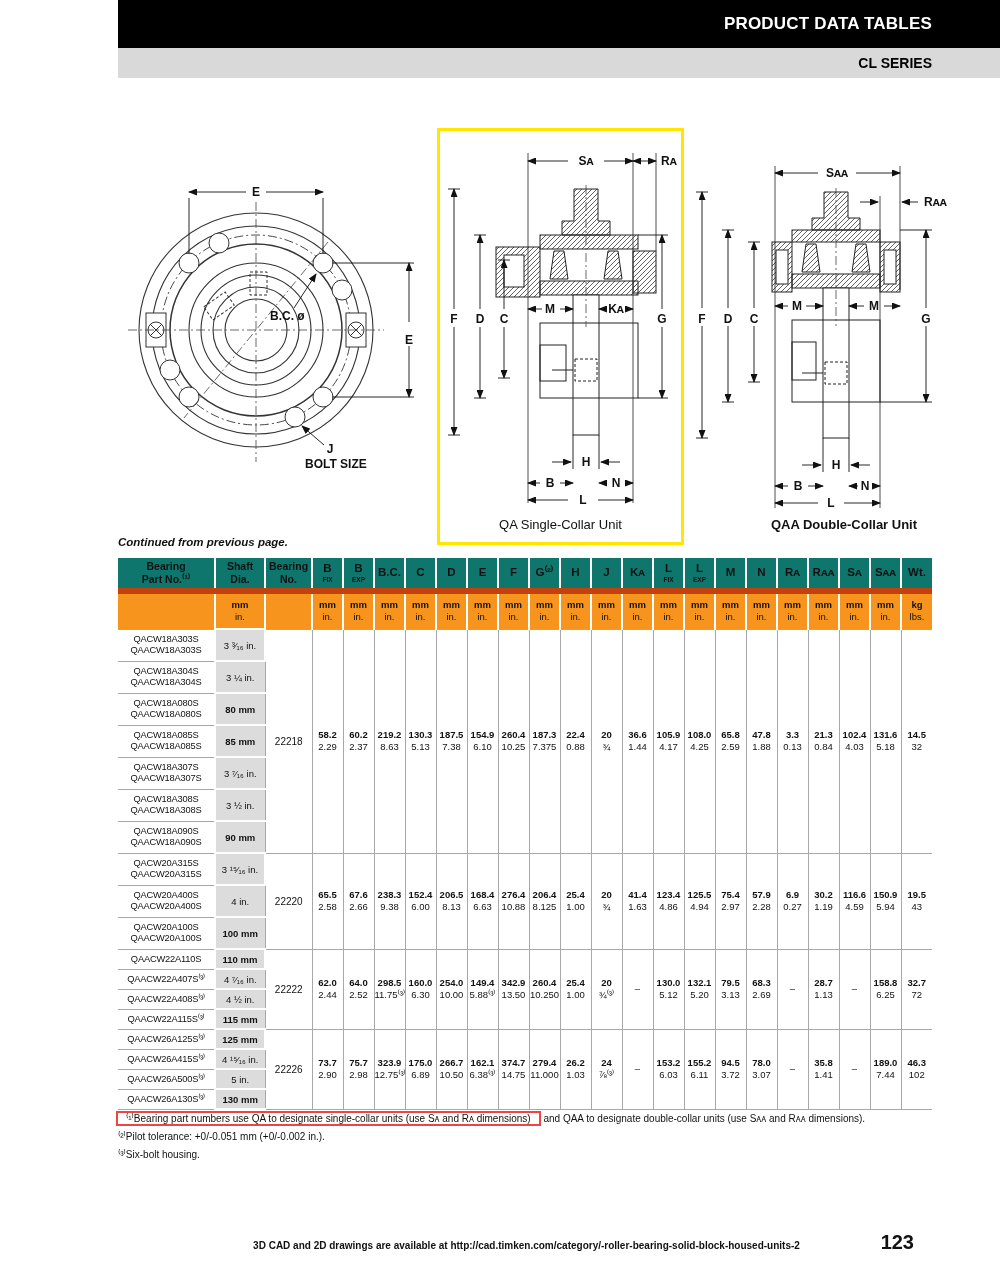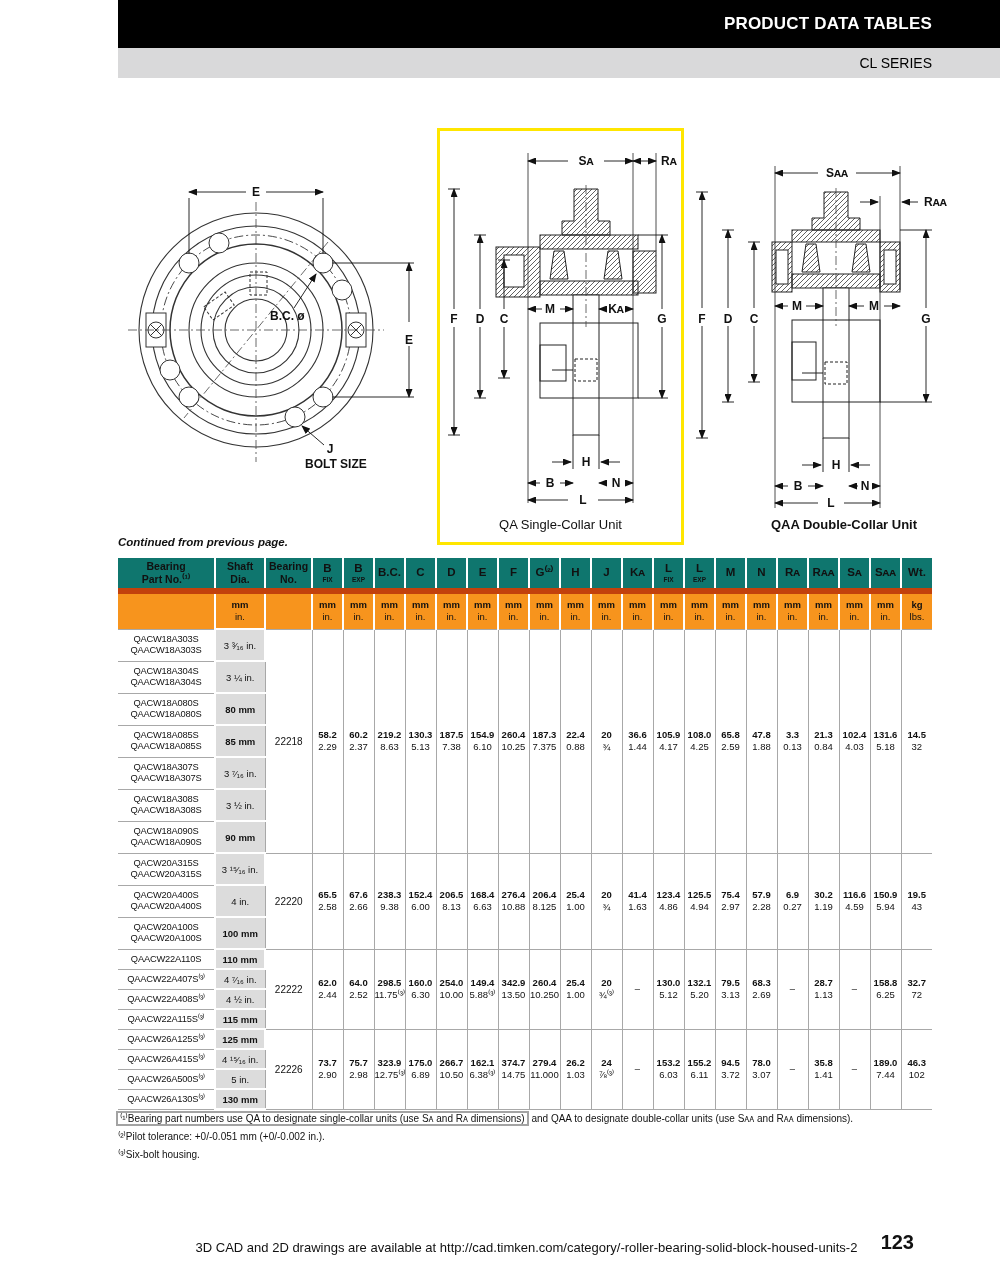--- a/index.html
+++ b/index.html
@@ -5,21 +5,21 @@
   html,body{margin:0;padding:0}
   body{width:1000px;height:1280px;position:relative;background:#fff;
        font-family:"Liberation Sans",sans-serif;color:#111;overflow:hidden}
   .topbar{position:absolute;left:118px;top:0;width:882px;height:48px;background:#000;
           display:flex;align-items:center;justify-content:flex-end;padding-right:68px;
           box-sizing:border-box}
   .topbar span{color:#fff;font-weight:bold;font-size:17px;letter-spacing:.2px}
   .seriesbar{position:absolute;left:118px;top:48px;width:882px;height:30px;background:#d9d9da;
           display:flex;align-items:center;justify-content:flex-end;padding-right:68px;
           box-sizing:border-box}
-  .seriesbar span{color:#000;font-weight:normal;font-size:14px}
+  .seriesbar span{color:#000;font-weight:bold;font-size:14px}
   .fvbox{position:absolute;left:118px;top:150px;width:310px;height:350px}
   .qabox{position:absolute;left:437px;top:128px;width:247px;height:417px;
          border:3px solid #FFE600;box-sizing:border-box}
   .qabox svg{position:absolute;left:0;top:0}
   .qacap{position:absolute;left:0;right:0;bottom:10px;text-align:center;
          font-weight:normal;font-size:13px}
   .qaabox{position:absolute;left:688px;top:140px;width:312px;height:400px}
   .qaacap{position:absolute;left:0;right:0;bottom:8px;text-align:center;
           font-weight:bold;font-size:13px}
   .continued{position:absolute;left:118px;top:536px;font-style:italic;font-weight:bold;
@@ -45,23 +45,23 @@
   #ptable td.shaft.b{font-weight:bold}
   #ptable td.bno{font-size:10px}
   #ptable td.dim .mm{font-weight:bold;line-height:1.3}
   #ptable td.dim .in{line-height:1.3}
   #ptable td.dim .dash{line-height:1}
   #ptable tr.rd{height:32px}
   #ptable tr.rs{height:20px}
   #ptable td:last-child{border-right:none}
   .fnotes{position:absolute;left:118px;top:1110px;width:860px;font-size:10px;
           line-height:1.8;color:#111}
-  .hlspan{border:2px solid #a3a3a3;padding:0 2px;margin-left:-2px}
+  .hlspan{border:2px solid #ef4444;padding:0 8px;margin-left:-2px}
   .footer{position:absolute;left:118px;top:1240px;width:817px;text-align:center;
-          font-weight:normal;font-size:13px}
+          font-weight:bold;font-size:10px}
   .pageno{position:absolute;left:844px;top:1231px;width:70px;text-align:right;
           font-size:20px;font-weight:bold}
 </style>
 </head>
 <body>
 
 <div class="topbar">
   <span>PRODUCT DATA TABLES</span>
 </div>
 <div class="seriesbar">

